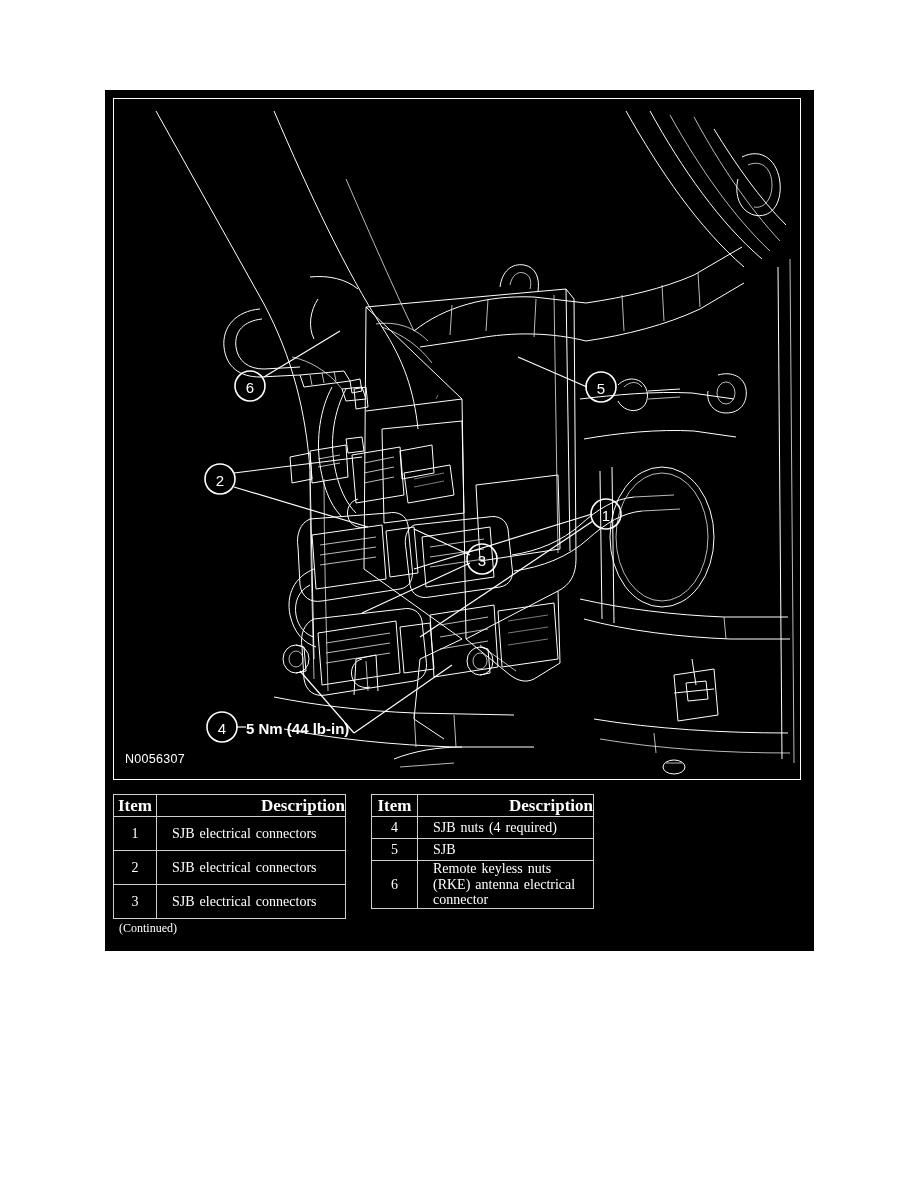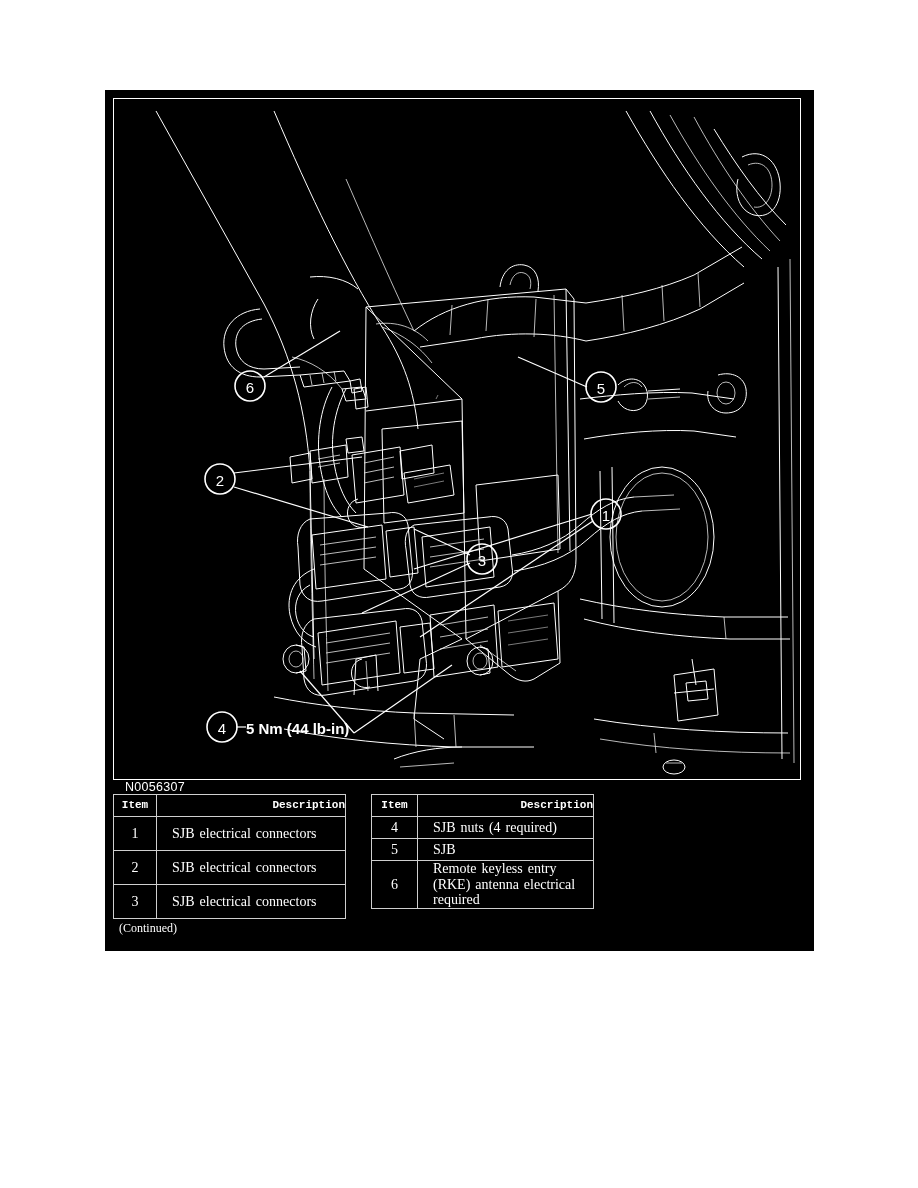--- a/index.html
+++ b/index.html
@@ -47,39 +47,38 @@
   
   #drawing-number {
     position: absolute;
     left: 20px;
     top: 662px;
     color: #ffffff;
     font-family: "Liberation Sans", sans-serif;
     font-size: 12.5px;
     letter-spacing: 0.3px;
     white-space: nowrap;
-    margin-top: 28px;
   }
 
   
   .item-table {
     position: absolute;
     border-collapse: collapse;
     table-layout: fixed;
     color: #ffffff;
   }
   .item-table td, .item-table th {
     border: 1.3px solid #cfcfcf;
     padding: 0;
     vertical-align: middle;
   }
   .item-table th {
-    font-family: Liberation Mono, monospace;
+    font-family: Liberation Serif, serif;
     font-weight: bold;
-    font-size: 11px;
+    font-size: 17px;
     height: 21px;
     line-height: 21px;
   }
   .item-table th.col-item { text-align: center; }
   .item-table th.col-desc { text-align: right; padding-left: 6px; }
   .item-table td.cell-item {
     text-align: center;
     font-family: "Liberation Serif", serif;
     font-size: 14px;
   }
@@ -428,20 +427,20 @@
       <tr class="short">
         <td class="cell-item">4</td>
         <td class="cell-desc">SJB nuts (4 required)</td>
       </tr>
       <tr class="short">
         <td class="cell-item">5</td>
         <td class="cell-desc">SJB</td>
       </tr>
       <tr class="tall">
         <td class="cell-item">6</td>
-        <td class="cell-desc">Remote keyless entry (RKE) antenna electrical required</td>
+        <td class="cell-desc">Remote keyless nuts (RKE) antenna electrical connector</td>
       </tr>
     </tbody>
   </table>
 
   <div id="continued-note">(Continued)</div>
 
 </div>
 
 </body></html>

